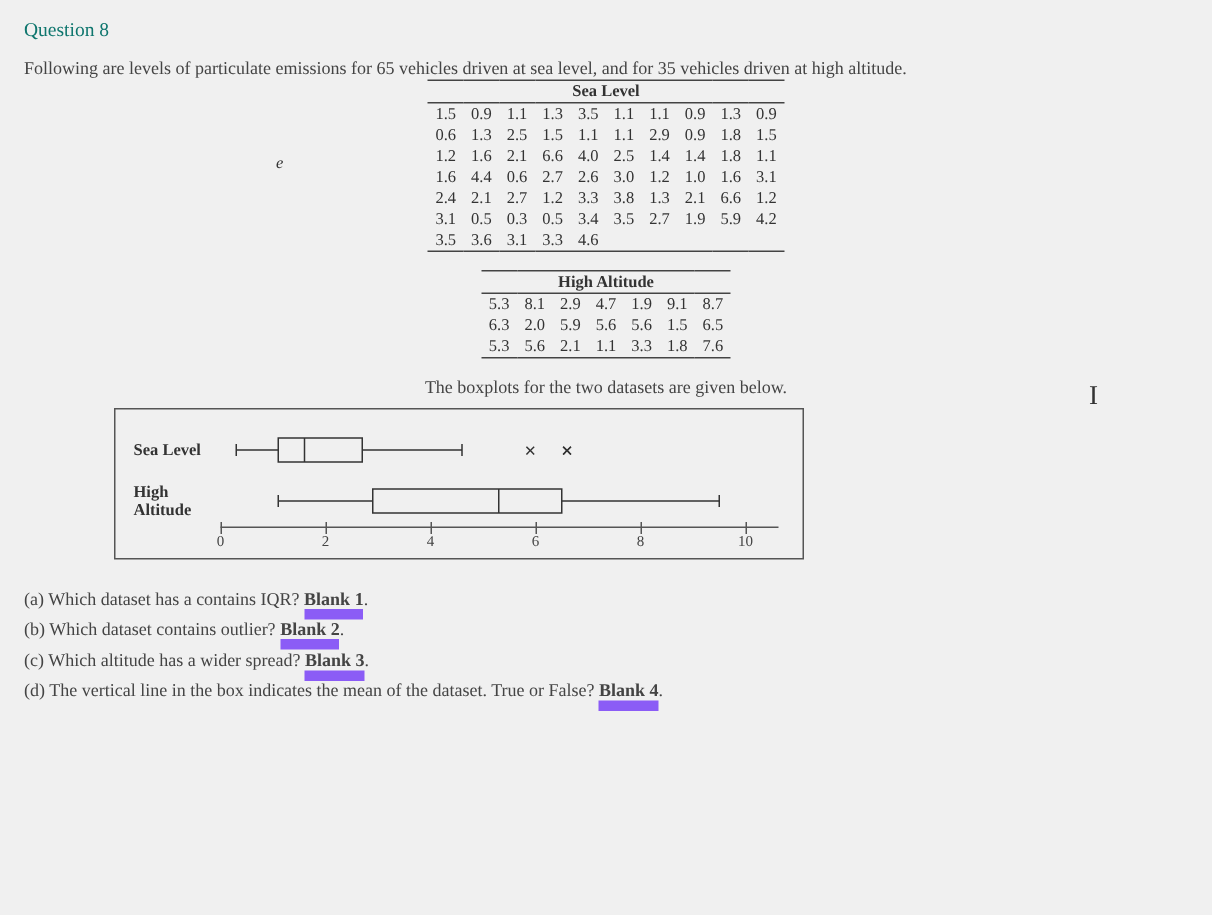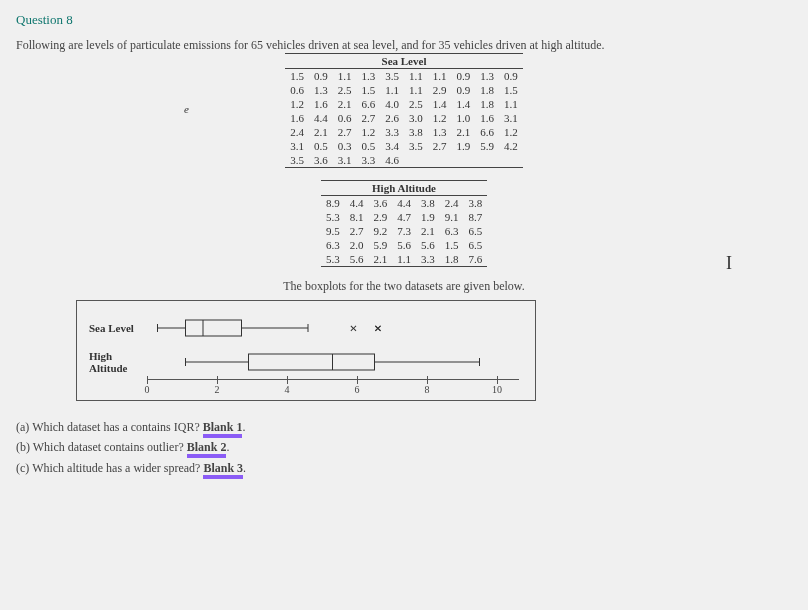--- a/index.html
+++ b/index.html
@@ -23,21 +23,21 @@
     .hint-e { position:absolute; left: 168px; top: 50px; font-family: serif; font-style: italic; font-size: 11px; color:#333; }
     .cursor-i { position:absolute; right: 60px; top: 200px; font-family: serif; font-size: 18px; color:#333; }
     .caption { font-size: 12px; color:#444; margin-bottom: 6px; text-align: center; }
     .boxplot-frame { margin: 6px 40px 16px 60px; border:1px solid #555; padding: 10px 16px 4px 12px; width: 430px; }
     .boxplot-row { display:flex; align-items:center; height: 34px; }
     .boxplot-label { width: 58px; font-size: 11px; text-align:left; color:#333; font-weight:bold; }
     .axis-row { border-top:1px solid #555; margin-left:58px; position:relative; height:16px; }
     .tick { position:absolute; top:-4px; width:1px; height:8px; background:#555; }
     .tick-label { position:absolute; top:4px; font-size:10px; transform:translateX(-50%); color:#444; }
     .questions { font-size: 12px; color:#444; line-height: 1.7; }
-    .blank { border-bottom:4px solid #8b5cf6; font-weight:bold; }
+    .blank { border-bottom:7px solid #8b5cf6; font-weight:bold; }
     .subq-tag { font-weight:normal; }
     svg.plot { overflow:visible; }
   </style>
 </head>
 <body>
 
 <div class="qheader">Question 8</div>
 
 <div class="prompt">Following are levels of particulate emissions for 65 vehicles driven at sea level, and for 35 vehicles driven at high altitude.</div>
 
@@ -142,45 +142,27 @@
 
   <div class="tbl-wrap">
     <table class="data">
       <thead>
           <tr>
             <th colspan="7">High Altitude</th>
           </tr>
         </thead>
       <tbody id="high-body">
           <tr>
-            <td>8.9</td>
-            <td>4.4</td>
-            <td>3.6</td>
-            <td>4.4</td>
-            <td>3.8</td>
-            <td>2.4</td>
-            <td>3.8</td>
-          </tr>
-          <tr>
             <td>5.3</td>
             <td>8.1</td>
             <td>2.9</td>
             <td>4.7</td>
             <td>1.9</td>
             <td>9.1</td>
             <td>8.7</td>
-          </tr>
-          <tr>
-            <td>9.5</td>
-            <td>2.7</td>
-            <td>9.2</td>
-            <td>7.3</td>
-            <td>2.1</td>
-            <td>6.3</td>
-            <td>6.5</td>
           </tr>
           <tr>
             <td>6.3</td>
             <td>2.0</td>
             <td>5.9</td>
             <td>5.6</td>
             <td>5.6</td>
             <td>1.5</td>
             <td>6.5</td>
           </tr>
@@ -253,13 +235,18 @@
   <div>
     <span class="subq-tag">(b)</span>
     <span>Which dataset contains outlier?</span>
     <span class="blank">Blank 2</span>.
   </div>
   <div>
     <span class="subq-tag">(c)</span>
     <span>Which altitude has a wider spread?</span>
     <span class="blank">Blank 3</span>.
   </div>
+  <div>
+    <span class="subq-tag">(d)</span>
+    <span>The vertical line in the box indicates the mean of the dataset. True or False?</span>
+    <span class="blank">Blank 4</span>.
+  </div>
 </div>
 
 </body></html>

